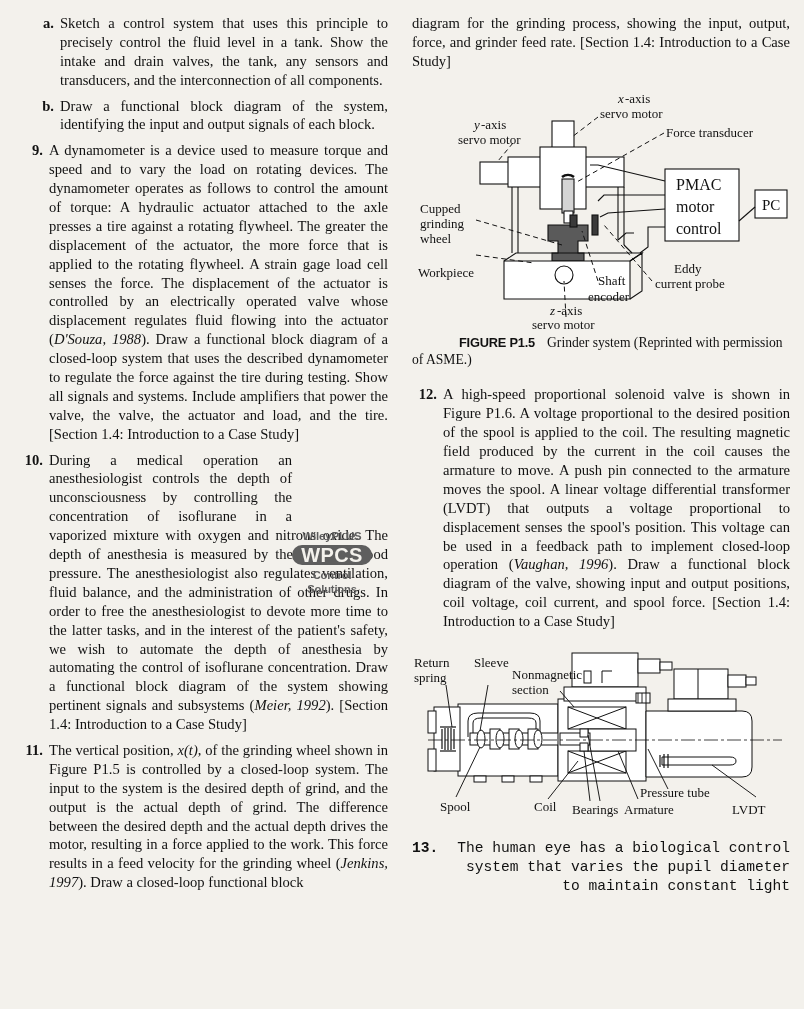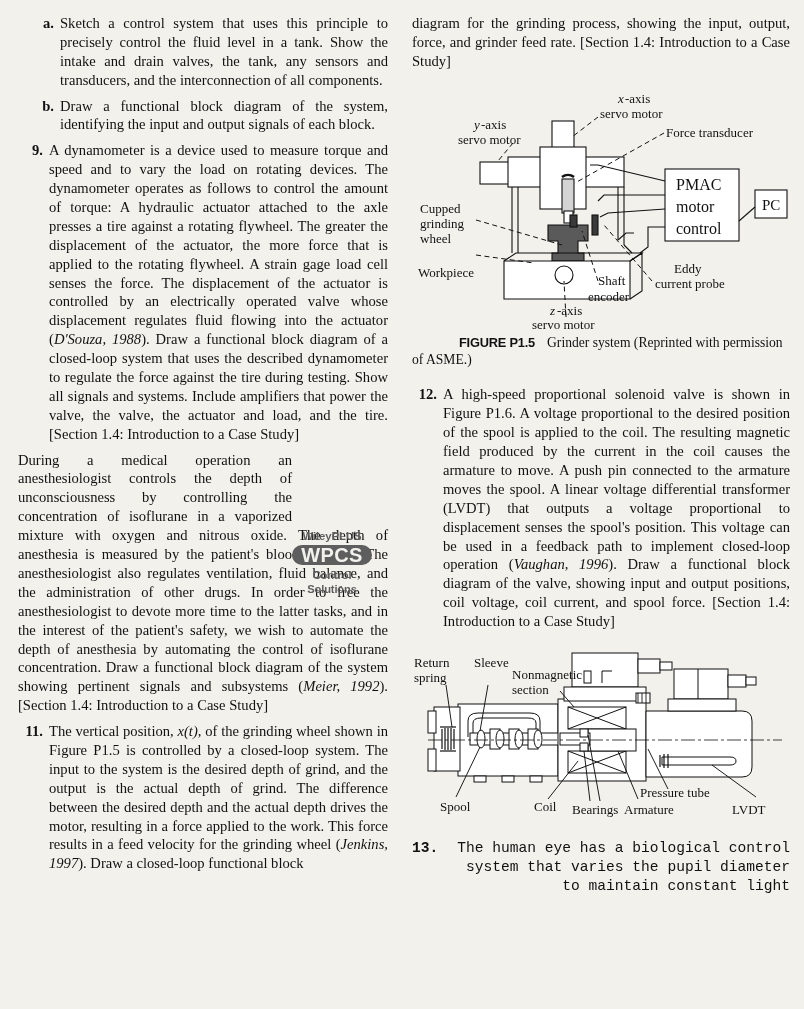--- a/index.html
+++ b/index.html
@@ -138,20 +138,21 @@
       <div class="marker alpha">b.</div>
       <div class="body">Draw a functional block diagram of the system, identifying the input and output signals of each block.</div>
     </div>
 
     <div class="item">
       <div class="marker num">9.</div>
       <div class="body"><span>A dynamometer is a device used to measure torque and speed and to vary the load on rotating devices. The dynamometer operates as follows to control the amount of torque: A hydraulic actuator attached to the axle presses a tire against a rotating flywheel. The greater the displacement of the actuator, the more force that is applied to the rotating flywheel. A strain gage load cell senses the force. The displacement of the actuator is controlled by an electrically operated valve whose displacement regulates fluid flowing into the actuator (</span><span class="it">D'Souza, 1988</span><span>). Draw a functional block diagram of a closed-loop system that uses the described dynamometer to regulate the force against the tire during testing. Show all signals and systems. Include amplifiers that power the valve, the valve, the actuator and load, and the tire. [Section 1.4: Introduction to a Case Study]</span></div>
     </div>
 
     <div class="item">
+      <div class="marker num">10.</div>
       <div class="body"><span class="badge-float"></span><span>During a medical operation an anesthesiologist controls the depth of unconsciousness by controlling the concentration of isoflurane in a vaporized mixture with oxygen and nitrous oxide. The depth of anesthesia is measured by the patient's blood pressure. The anesthesiologist also regulates ventilation, fluid balance, and the administration of other drugs. In order to free the anesthesiologist to devote more time to the latter tasks, and in the interest of the patient's safety, we wish to automate the depth of anesthesia by automating the control of isoflurane concentration. Draw a functional block diagram of the system showing pertinent signals and subsystems (</span><span class="it">Meier, 1992</span><span>). [Section 1.4: Introduction to a Case Study]</span></div>
     </div>
 
     <div class="item">
       <div class="marker num">11.</div>
       <div class="body"><span>The vertical position, </span><span class="it">x(t)</span><span>, of the grinding wheel shown in Figure P1.5 is controlled by a closed-loop system. The input to the system is the desired depth of grind, and the output is the actual depth of grind. The difference between the desired depth and the actual depth drives the motor, resulting in a force applied to the work. This force results in a feed velocity for the grinding wheel (</span><span class="it">Jenkins, 1997</span><span>). Draw a closed-loop functional block</span></div>
     </div>
 
     <div class="wpcs-badge">
       <div class="wp-top">WileyPLUS</div>

